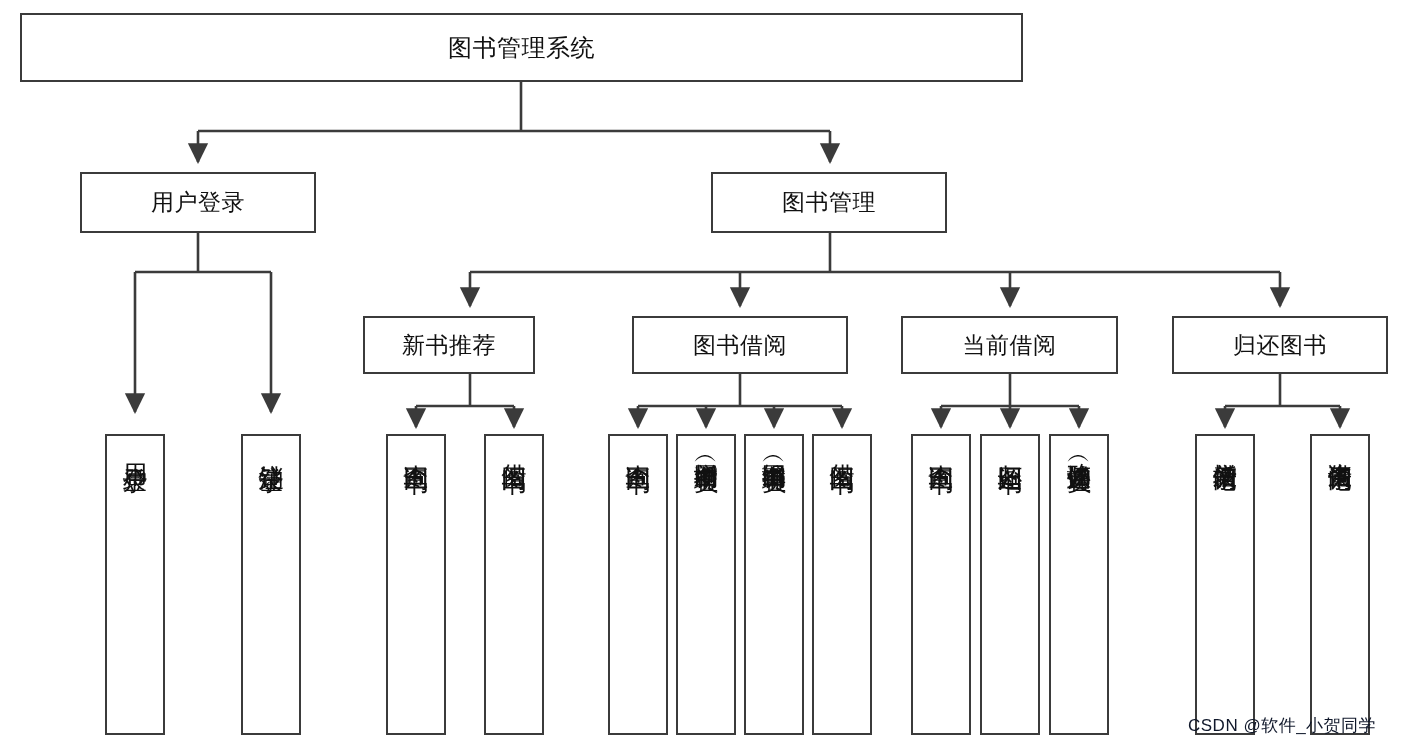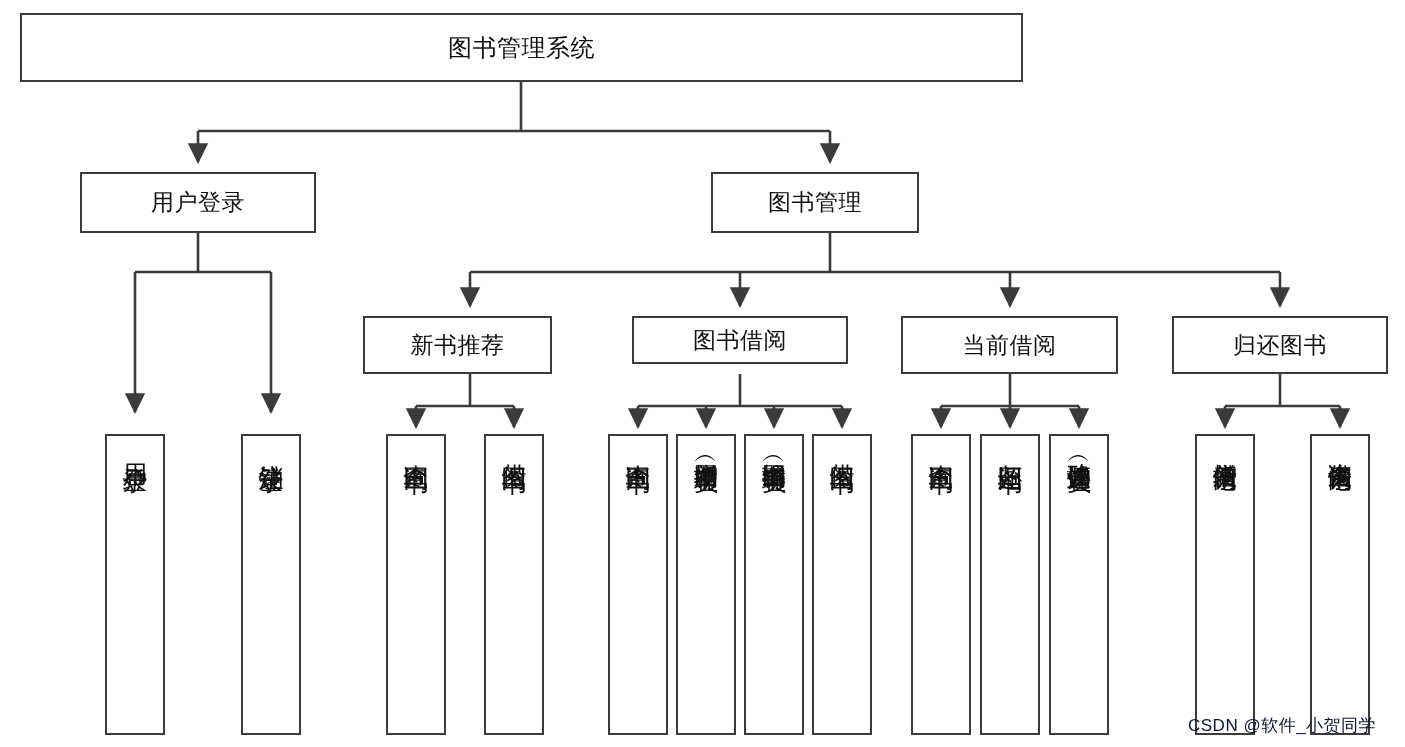--- a/index.html
+++ b/index.html
@@ -134,28 +134,28 @@
     </g>
   </svg>
 
   <div class="node horiz" id="node-root" style="left:20px; top:13px; width:1003px; height:69px;">
     <span class="label">图书管理系统</span>
   </div>
 
   <div class="node horiz" style="left:80px; top:172px; width:236px; height:61px;">
     <span class="label">用户登录</span>
   </div>
-  <div class="node horiz" style="left:711px; top:172px; width:208px; height:61px;">
+  <div class="node horiz" style="left:711px; top:172px; width:236px; height:61px;">
     <span class="label">图书管理</span>
   </div>
 
-  <div class="node horiz" style="left:363px; top:316px; width:189px; height:58px;">
+  <div class="node horiz" style="left:363px; top:316px; width:172px; height:58px;">
     <span class="label">新书推荐</span>
   </div>
-  <div class="node horiz" style="left:632px; top:316px; width:216px; height:48px;">
+  <div class="node horiz" style="left:632px; top:316px; width:216px; height:58px;">
     <span class="label">图书借阅</span>
   </div>
   <div class="node horiz" style="left:901px; top:316px; width:217px; height:58px;">
     <span class="label">当前借阅</span>
   </div>
   <div class="node horiz" style="left:1172px; top:316px; width:216px; height:58px;">
     <span class="label">归还图书</span>
   </div>
 
   <div class="node vert" style="left:105px; top:434px; width:60px; height:301px;">

